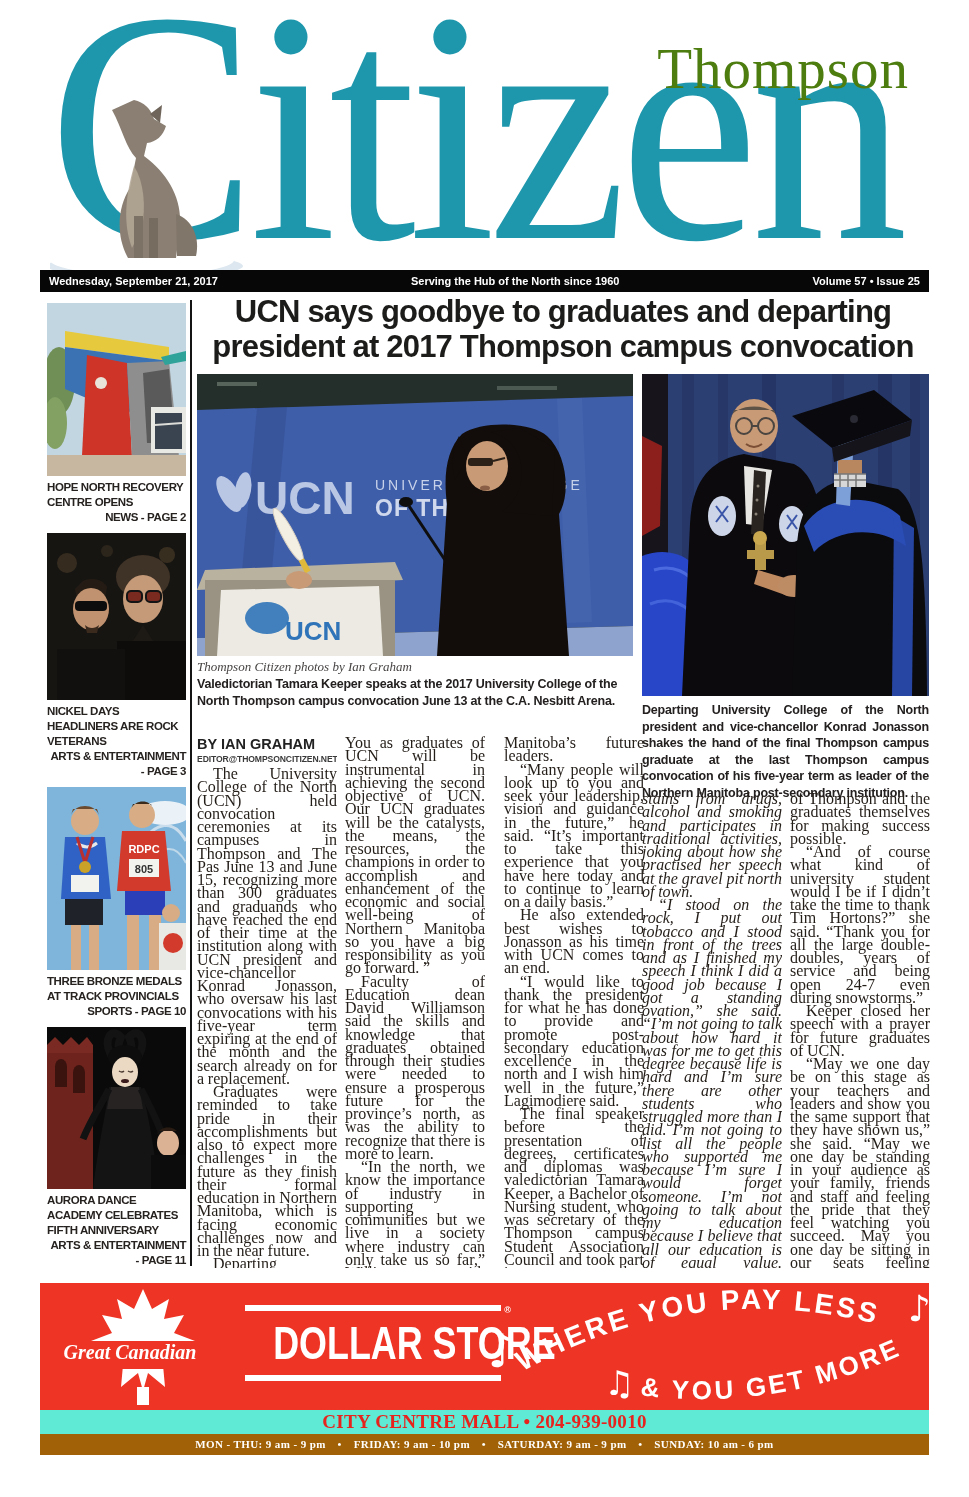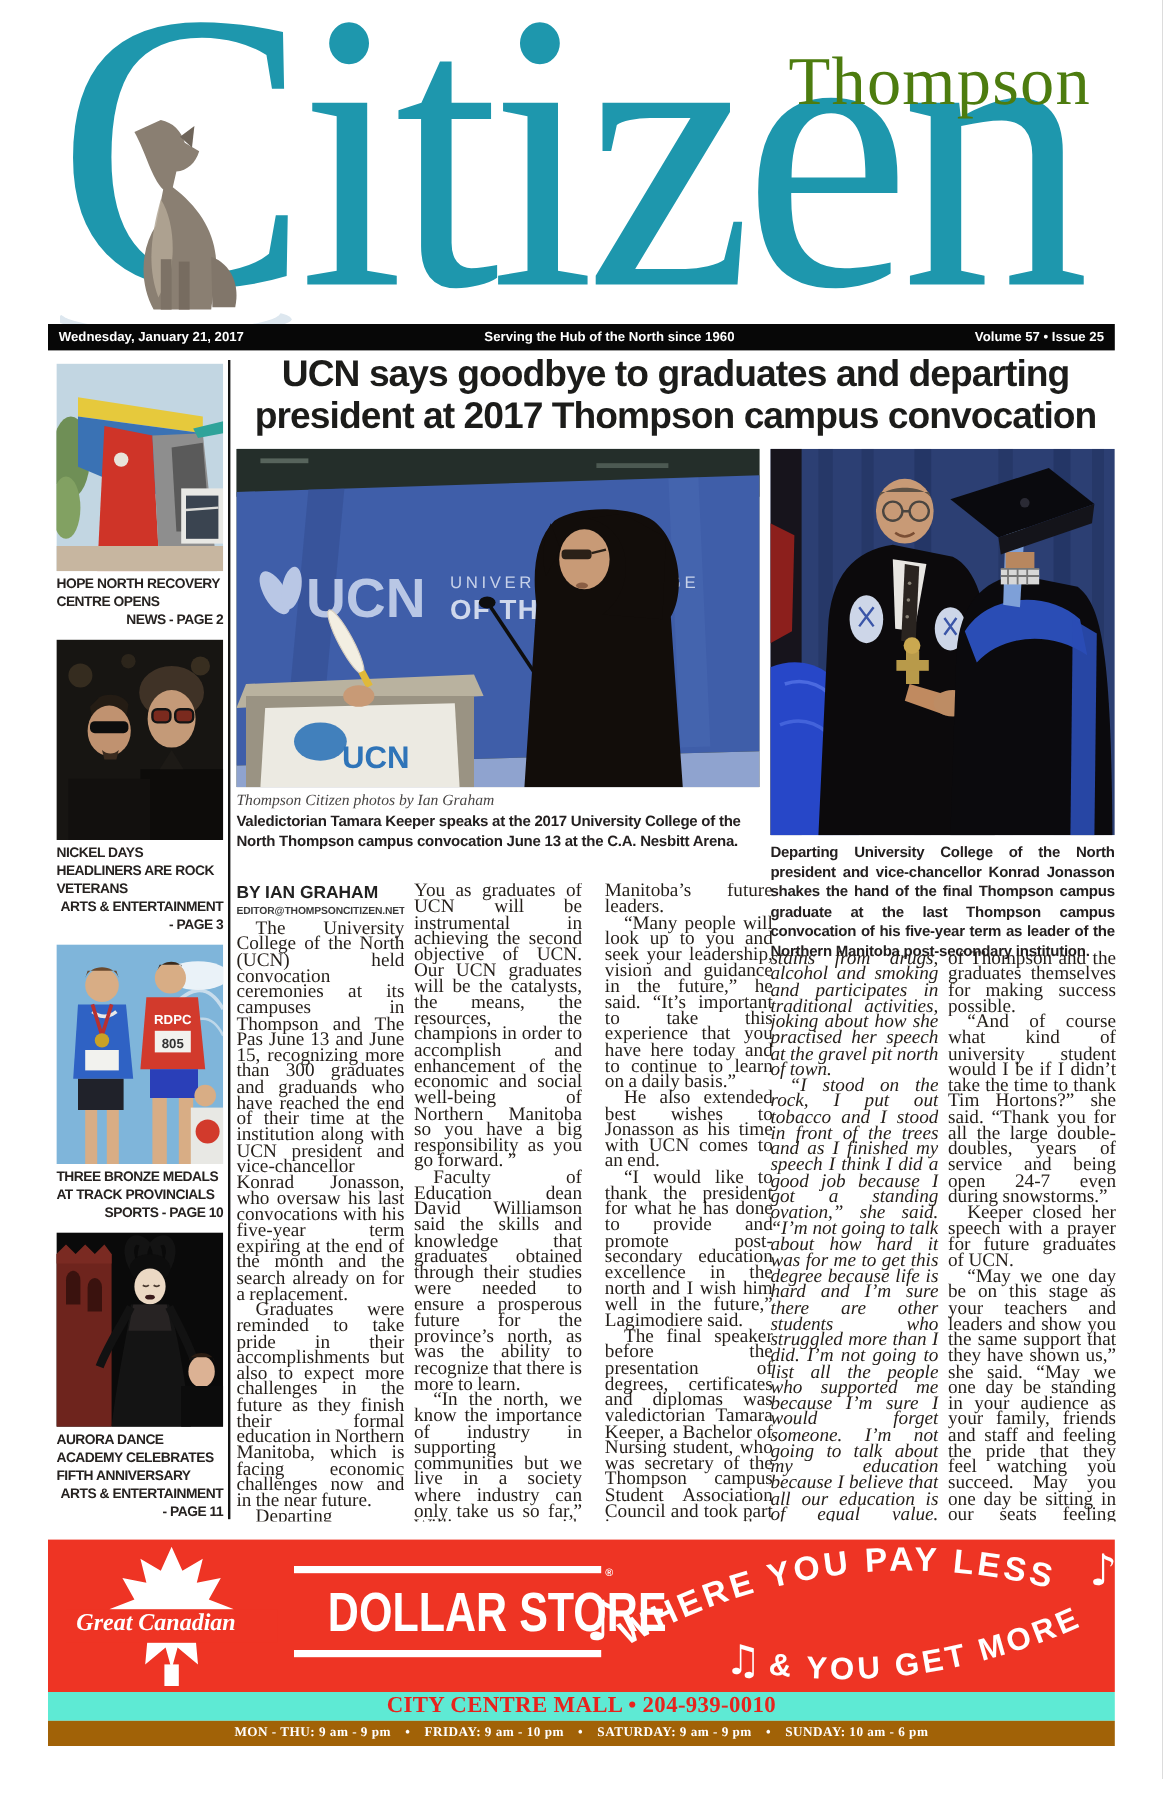--- a/index.html
+++ b/index.html
@@ -70,21 +70,21 @@
       <ellipse cx="95" cy="170" rx="98" ry="12" fill="#dde7ef"></ellipse>
       <ellipse cx="92" cy="164" rx="92" ry="15" fill="#ffffff"></ellipse>
       <path d="M62,14 L84,4 C94,6 101,13 104,23 L116,30 C113,40 106,46 97,47 L94,60 C118,78 132,102 130,130 L126,162 L78,162 C66,140 67,112 80,92 L86,62 C76,52 72,32 62,14 Z" fill="#8a7f72"></path>
       <path d="M100,18 L112,9 L110,27 Z" fill="#6f655a"></path>
       <path d="M84,70 C94,86 96,110 92,132 L82,152 C73,128 75,102 84,70 Z" fill="#b3a795" opacity="0.85"></path>
       <rect x="84" y="120" width="9" height="42" fill="#7d7266"></rect>
       <rect x="99" y="122" width="9" height="40" fill="#776c60"></rect>
       <path d="M126,118 C143,124 150,142 146,160 L127,160 Z" fill="#81766a"></path>
     </svg>
     <div class="infobar">
-      <span>Wednesday, January 21, 2017</span>
+      <span>Wednesday, September 21, 2017</span>
       <span>Serving the Hub of the North since 1960</span>
       <span>Volume 57 • Issue 25</span>
     </div>
   </header>
 
   <h1 class="headline" style="margin:0;">UCN says goodbye to graduates and departing
 president at 2017 Thompson campus convocation</h1>
 
   <aside class="sidebar">
 

